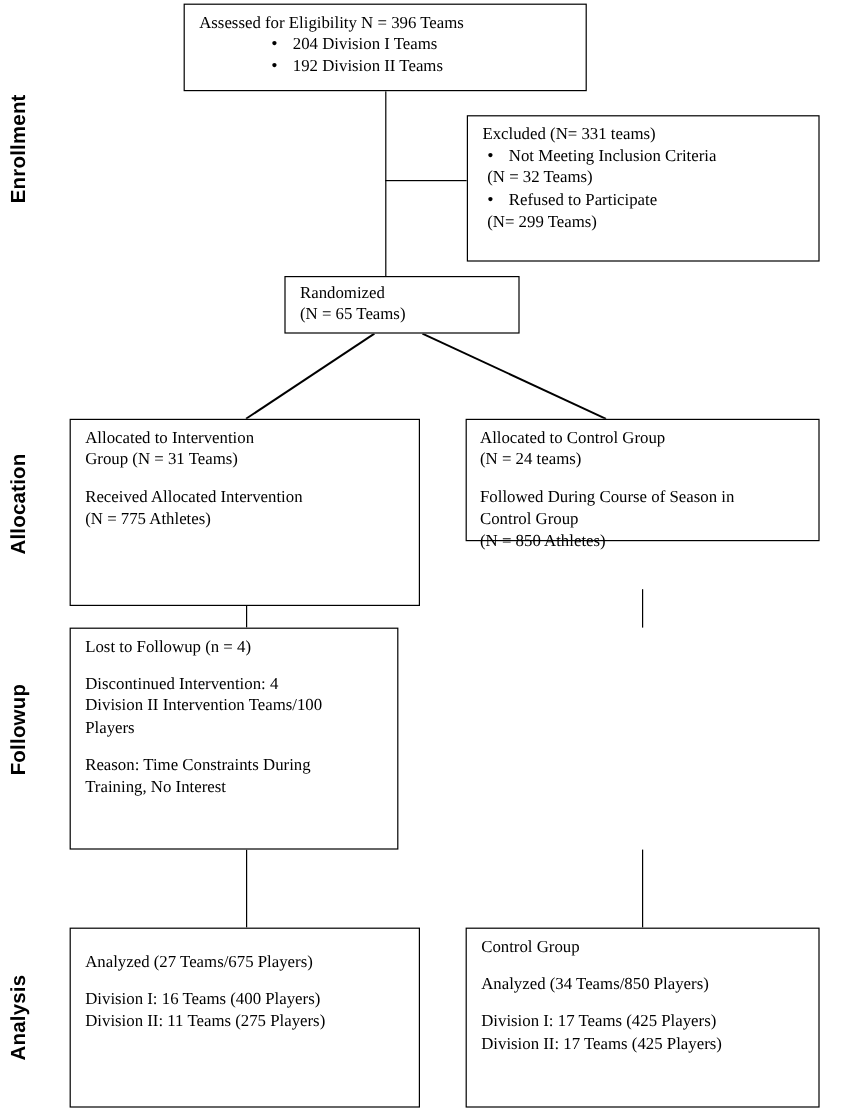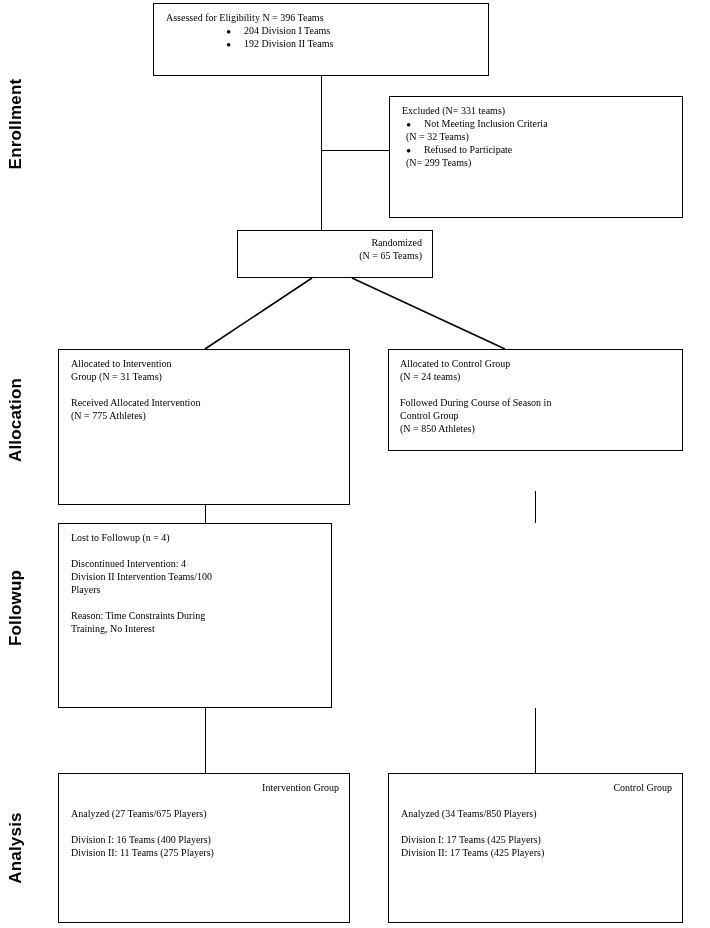--- a/index.html
+++ b/index.html
@@ -34,26 +34,26 @@
     text-align: center;
     color: #000000;
   }
 
   
   .box {
     position: absolute;
     border: 1.6px solid #000000;
     background: #ffffff;
     padding: 7px 10px 7px 12px;
-    font-size: 10px;
+    font-size: 14px;
     line-height: 1.30;
   }
   .box p { margin: 0; }
   .box .gap { height: 13px; }
-  .center { text-align: right; }
+  .center { text-align: left; }
 
   
   ul.bullets {
     margin: 0;
     padding: 0;
     list-style: none;
   }
   ul.bullets > li {
     position: relative;
     padding-left: 22px;
@@ -167,21 +167,20 @@
     <p>Discontinued Intervention:  4</p>
     <p>Division II Intervention Teams/100</p>
     <p>Players</p>
     <div class="gap"></div>
     <p>Reason:  Time Constraints During</p>
     <p>Training, No Interest</p>
   </div>
 
 
   <div class="box" style="left:58px; top:773px; width:292px; height:150px;">
-    <p class="center">Intervention Group</p>
     <div class="gap"></div>
     <p>Analyzed (27 Teams/675 Players)</p>
     <div class="gap"></div>
     <p>Division I:  16 Teams (400 Players)</p>
     <p>Division II:  11 Teams (275 Players)</p>
   </div>
 
   <div class="box" style="left:388px; top:773px; width:295px; height:150px;">
     <p class="center">Control Group</p>
     <div class="gap"></div>

